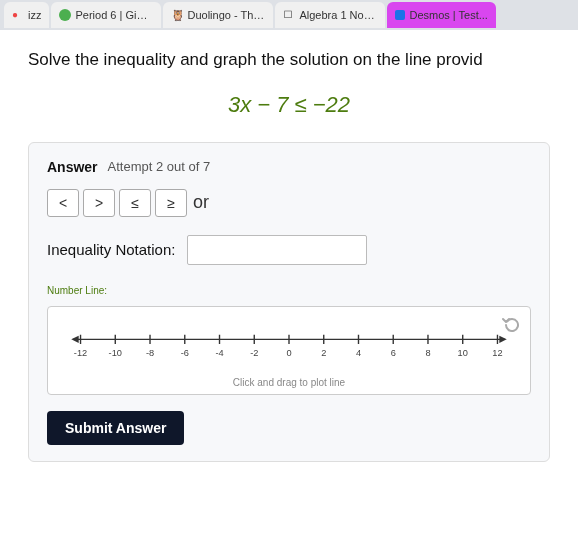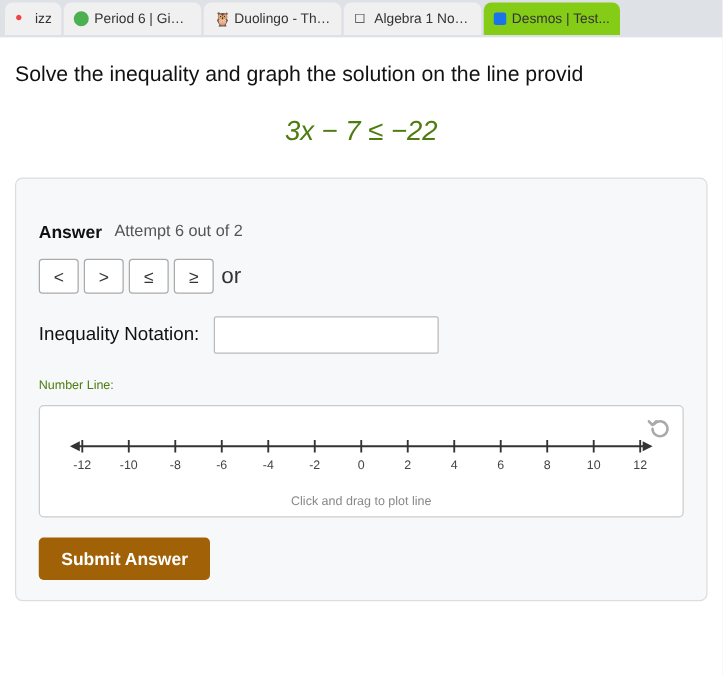--- a/index.html
+++ b/index.html
@@ -31,37 +31,37 @@
       height: 26px;
       gap: 4px;
       white-space: nowrap;
       overflow: hidden;
       max-width: 110px;
       cursor: pointer;
       font-size: 11px;
       color: #333;
     }
     .tab.active {
-      background: #84cc16;
+      background: #d946ef;
     }
     .tab-icon {
       width: 12px;
       height: 12px;
       flex-shrink: 0;
       display: inline-block;
     }
     .tab-label {
       overflow: hidden;
       text-overflow: ellipsis;
     }
 
     
     .page-content {
       background: #fff;
-      padding: 18px 12px;
+      padding: 18px 28px;
       min-height: 510px;
     }
 
     .problem-title {
       font-size: 17px;
       color: #111;
       margin-bottom: 20px;
       line-height: 1.4;
     }
 
@@ -78,21 +78,20 @@
       border: 1px solid #ddd;
       border-radius: 6px;
       padding: 16px 18px;
     }
 
     .answer-header {
       display: flex;
       align-items: center;
       gap: 10px;
       margin-bottom: 14px;
-      margin-top: 18px;
     }
 
     .answer-label {
       font-weight: bold;
       font-size: 14px;
       color: #111;
     }
 
     .attempt-text {
       font-size: 13px;
@@ -180,21 +179,21 @@
       position: absolute;
       top: 8px;
       right: 8px;
       width: 20px;
       height: 20px;
       color: #aaa;
       cursor: pointer;
     }
 
     .submit-btn {
-      background: #a16207;
+      background: #0f172a;
       color: #fff;
       border: none;
       border-radius: 4px;
       padding: 9px 18px;
       font-size: 14px;
       font-weight: bold;
       cursor: pointer;
     }
   </style>
 </head>
@@ -232,21 +231,21 @@
 <div class="page-content">
 
   <div class="problem-title">Solve the inequality and graph the solution on the line provid</div>
 
   <div class="equation-display">3x − 7 ≤ −22</div>
 
   <div class="answer-section">
 
     <div class="answer-header">
       <span class="answer-label">Answer</span>
-      <span class="attempt-text">Attempt 6 out of 2</span>
+      <span class="attempt-text">Attempt 2 out of 7</span>
     </div>
 
     <div class="symbol-buttons">
       <button class="sym-btn">&lt;</button>
       <button class="sym-btn">&gt;</button>
       <button class="sym-btn">≤</button>
       <button class="sym-btn">≥</button>
       <span class="or-label">or</span>
     </div>
 

